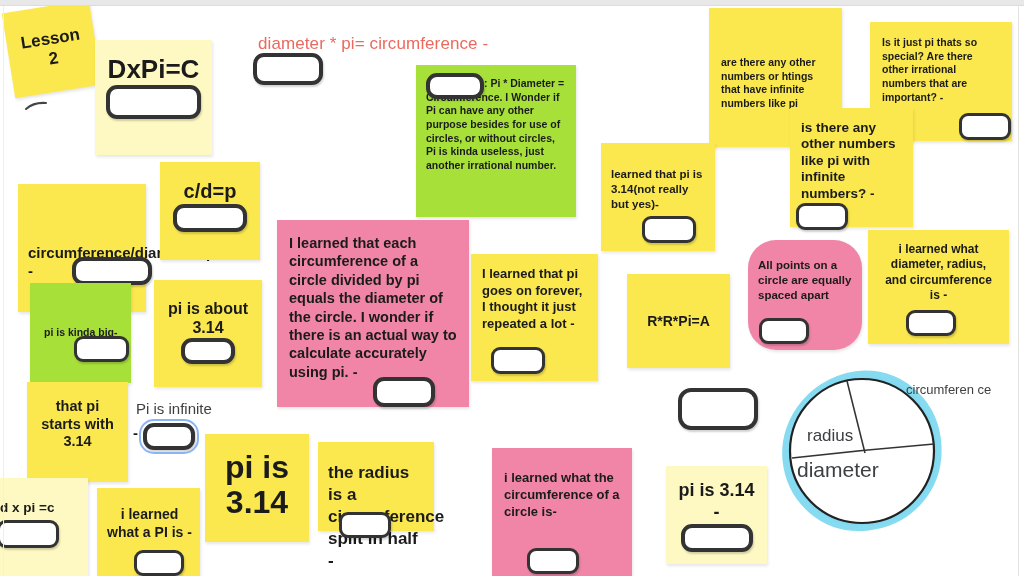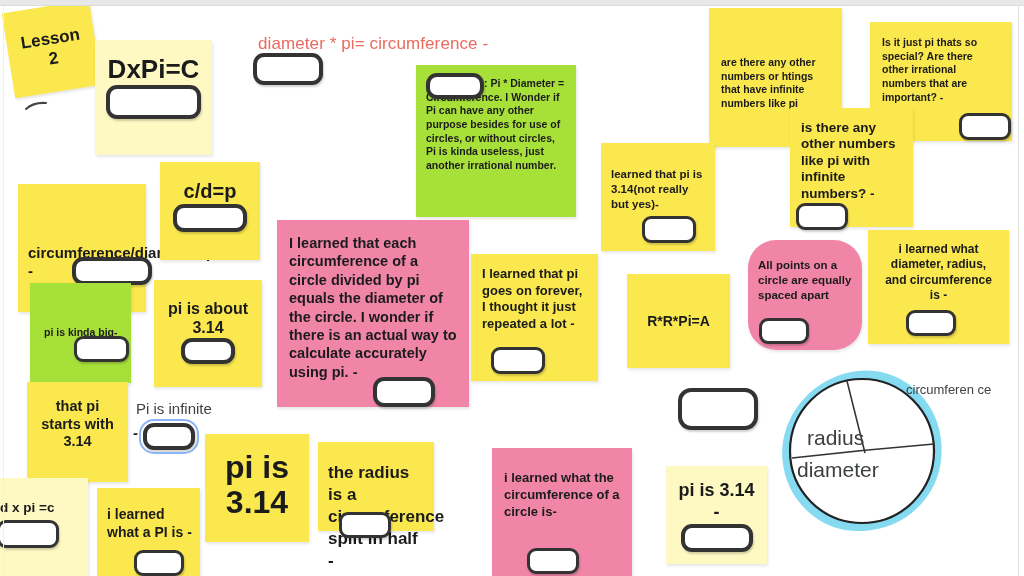--- a/index.html
+++ b/index.html
@@ -237,37 +237,37 @@
     <div class="txt">pi is</div>
     <div class="txt" style="margin-bottom:3px;">3.14 -</div>
     <span class="blank" style="width:72px;height:28px;"></span>
   </div>
 
   <div class="note note-cyan" style="left:-8px; top:478px; width:96px; height:98px; font-size:13.5px; padding:22px 8px 8px 8px;">
     <span class="txt">d x pi =c</span>
     <span class="blank free sm" style="left:4px; top:42px; width:62px; height:28px;"></span>
   </div>
 
-  <div class="note note-yellow" style="left:97px; top:488px; width:103px; height:88px; font-size:14px; line-height:1.26; padding:18px 8px 8px 10px;">
+  <div class="note note-yellow" style="left:97px; top:488px; width:103px; height:88px; font-size:14px; line-height:1.26; padding:18px 8px 8px 10px;text-align:center;">
     <span class="txt">i learned what a PI is -</span>
     <span class="blank free sm" style="left:36px; top:62px; width:50px; height:26px;"></span>
   </div>
 
   <span class="blank free" style="left:677px; top:388px; width:80px; height:42px; border-radius:13px;"></span>
 
   <div class="circle-diagram" style="left:762px; top:368px; width:200px; height:190px;">
     <svg width="200" height="190" viewBox="0 0 200 190">
 
       <path d="M103,8 C141,8 172,38 174,78 C176,118 148,152 106,157 C63,162 30,131 26,92 C22,52 54,10 103,8 Z" fill="none" stroke="#7fd9f0" stroke-width="11" stroke-linecap="round" opacity="0.95"></path>
       <path d="M108,12 C146,14 171,45 172,84 C173,122 143,153 103,155 C62,157 32,126 30,88 C28,50 61,11 108,12 Z" fill="none" stroke="#7fd9f0" stroke-width="6" stroke-linecap="round" opacity="0.75"></path>
 
       <circle cx="100" cy="83" r="72" fill="#ffffff" stroke="#222222" stroke-width="2.2"></circle>
 
       <path d="M85,13 L103,85" stroke="#333333" stroke-width="1.6" fill="none"></path>
 
       <path d="M30,90 Q100,82 172,76" stroke="#333333" stroke-width="1.6" fill="none"></path>
     </svg>
-    <div class="circ-label" style="left:45px; top:58px; font-size:21px;">radius</div>
+    <div class="circ-label" style="left:45px; top:58px; font-size:17px;">radius</div>
     <div class="circ-label" style="left:35px; top:90px; font-size:21px;">diameter</div>
   </div>
   <div class="plain-text" style="left:906px; top:382px; font-size:13px; width:90px; white-space:normal; line-height:1.25;">circumferen ce</div>
 
 </div>
 
 </body></html>

